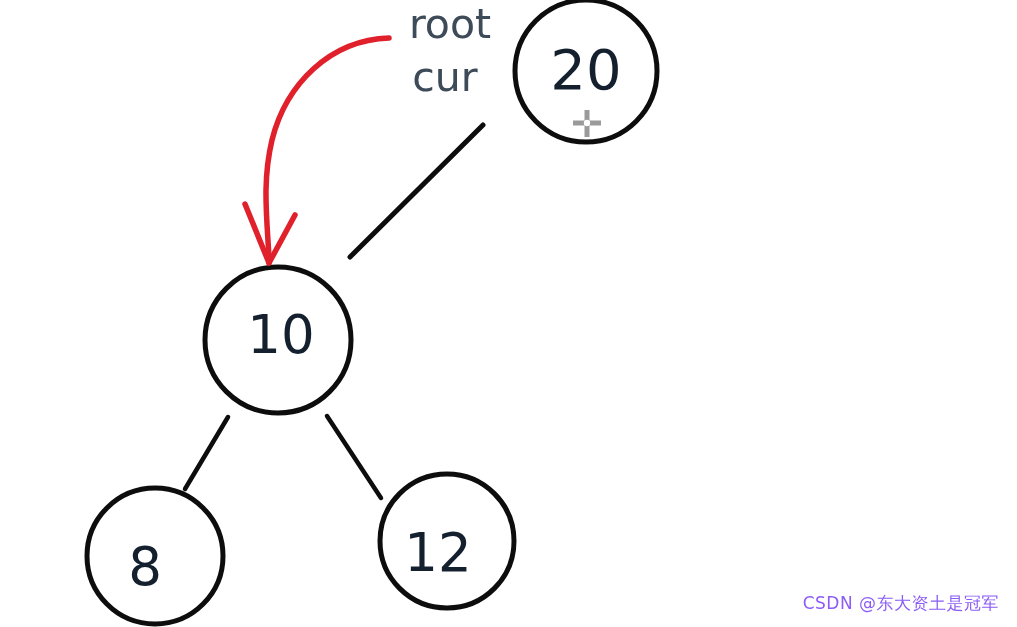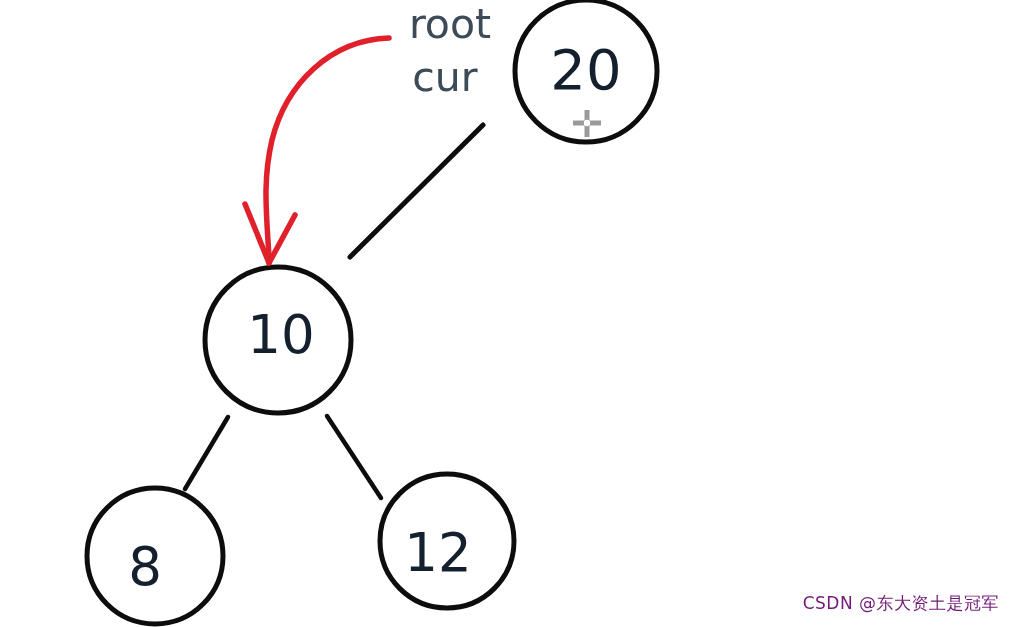--- a/index.html
+++ b/index.html
@@ -35,21 +35,21 @@
     fill: #3d4a57;
     text-anchor: middle;
     dominant-baseline: middle;
   }
   .watermark {
     position: absolute;
     right: 18px;
     bottom: 12px;
     font-family: "DejaVu Sans", sans-serif;
     font-size: 17px;
-    color: #701a75;
+    color: #8b5cf6;
     letter-spacing: 0.5px;
     white-space: nowrap;
     user-select: none;
   }
 </style>
 </head>
 <body>
 
 <div id="canvas">
 

